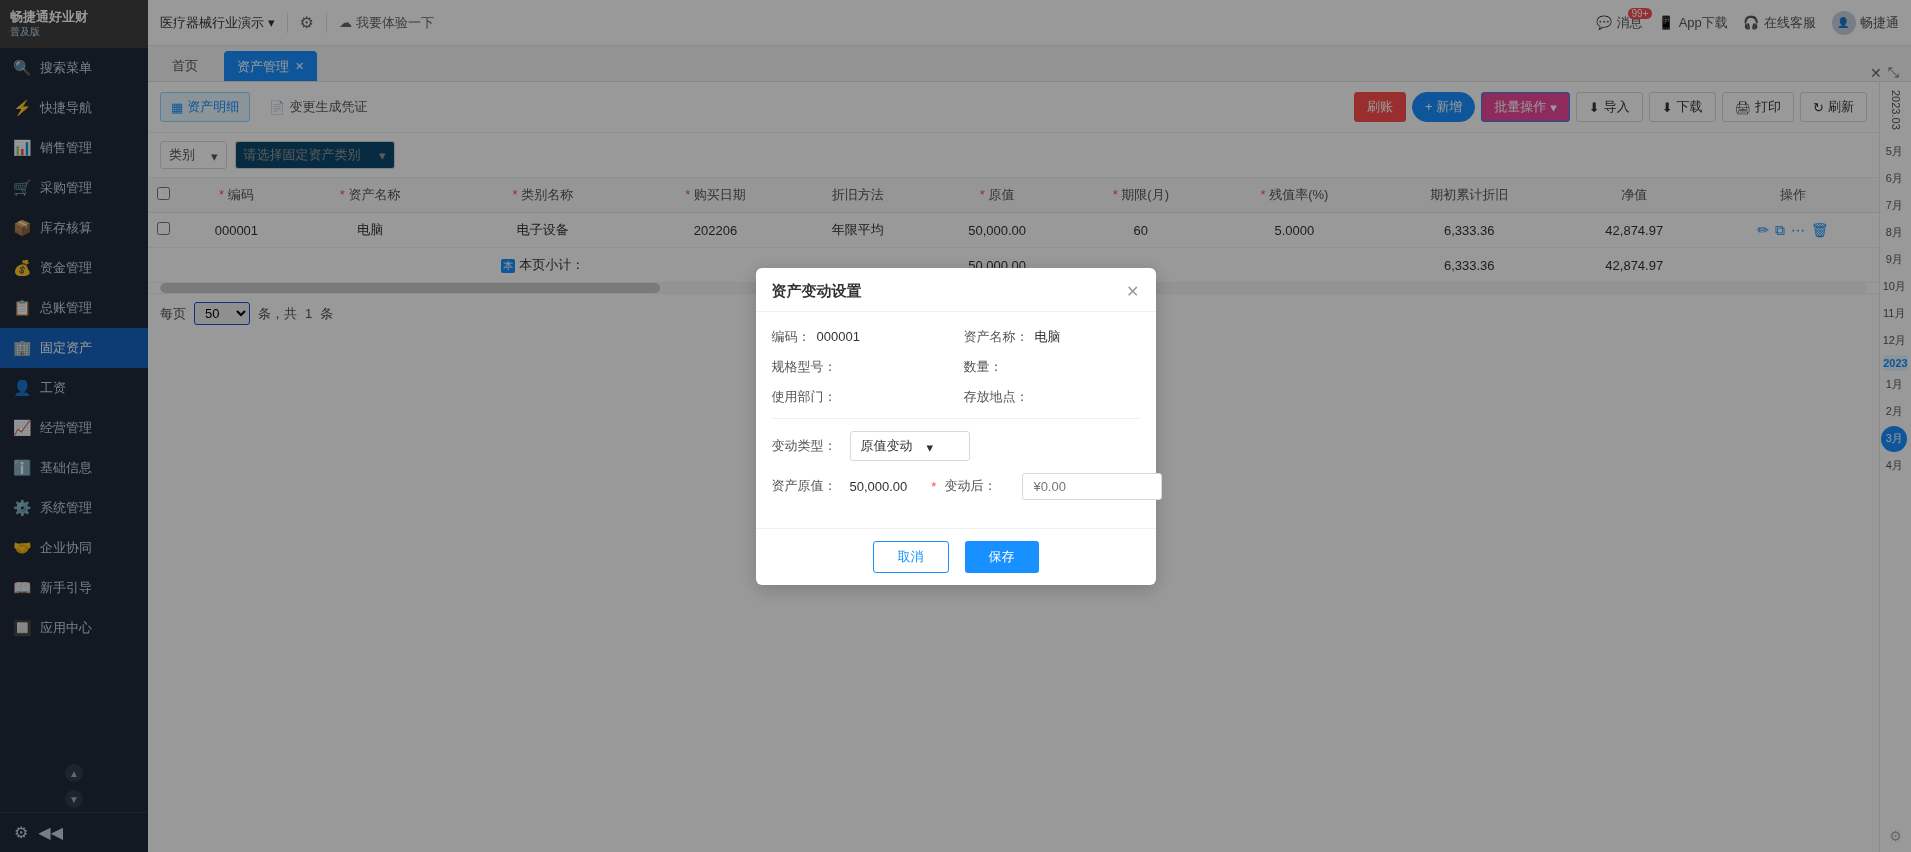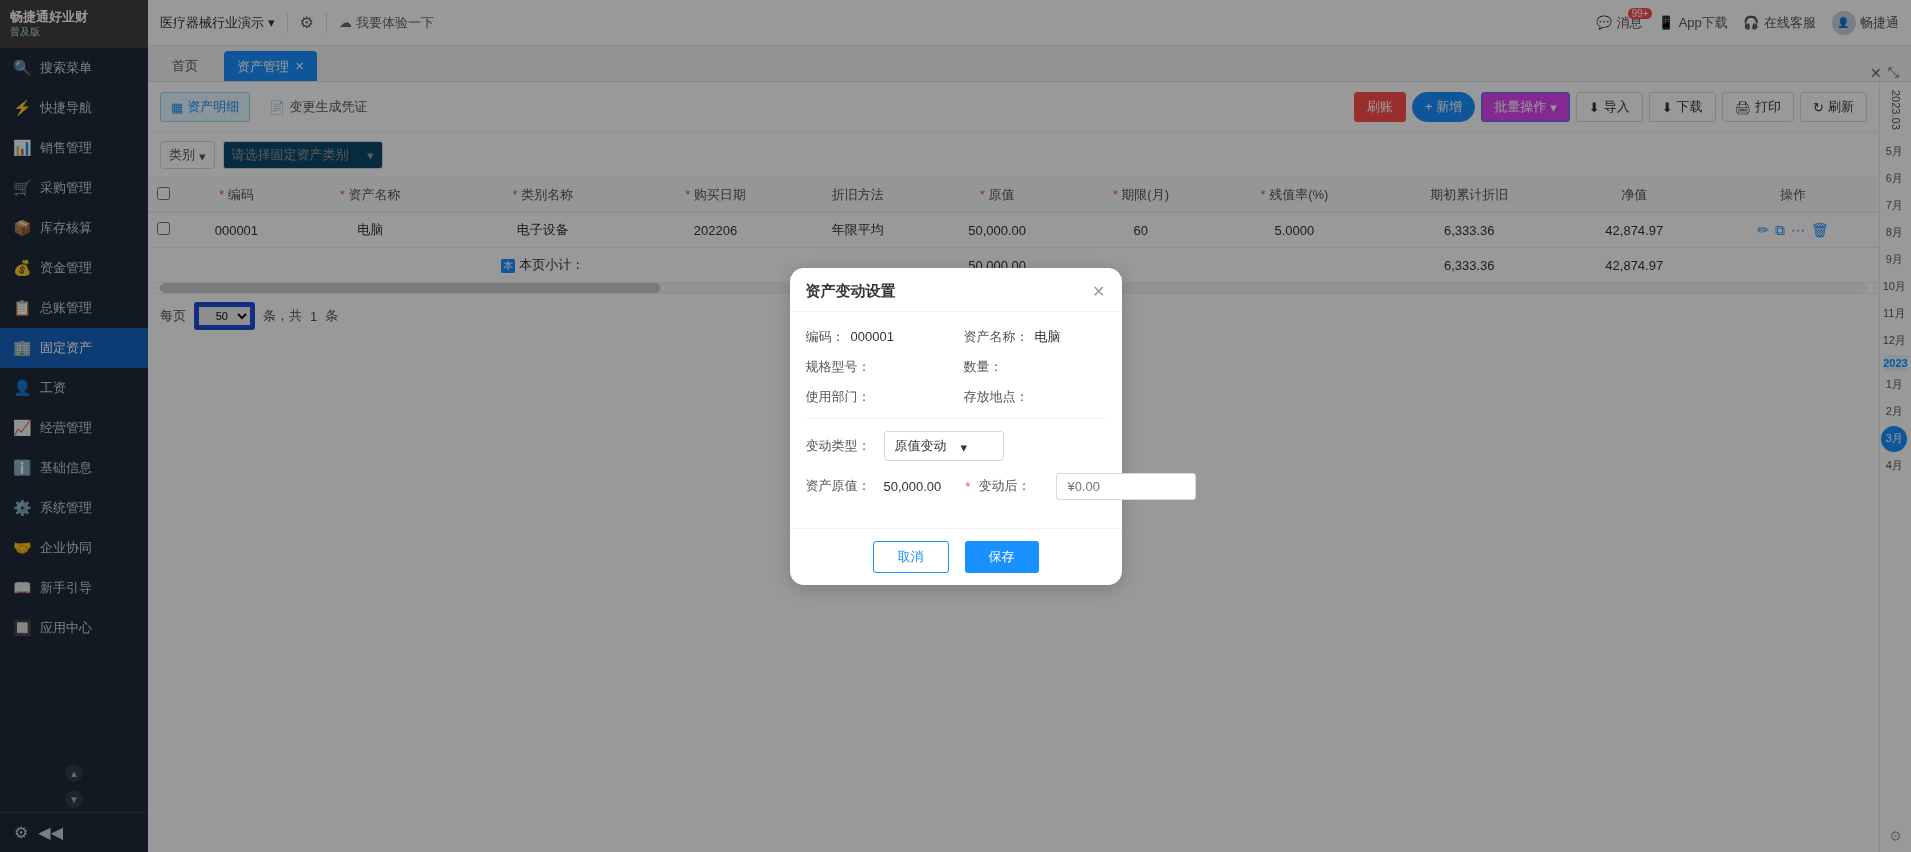--- a/index.html
+++ b/index.html
@@ -46,25 +46,25 @@
 
     
     .toolbar { padding: 10px 12px; display: flex; align-items: center; gap: 8px; border-bottom: 1px solid #f0f0f0; flex-wrap: wrap; }
     .toolbar-tab { display: flex; align-items: center; gap: 4px; padding: 5px 10px; border-radius: 3px; cursor: pointer; font-size: 13px; }
     .toolbar-tab.active { background: #e6f7ff; color: #1890ff; border: 1px solid #91d5ff; }
     .toolbar-tab.inactive { color: #555; border: 1px solid transparent; }
     .toolbar-right { margin-left: auto; display: flex; align-items: center; gap: 6px; }
     .btn { padding: 5px 12px; border-radius: 3px; cursor: pointer; font-size: 13px; display: flex; align-items: center; gap: 4px; border: 1px solid #d9d9d9; background: #fff; color: #333; }
     .btn-primary { background: #1890ff; color: #fff; border-color: #1890ff; border-radius: 15px; }
     .btn-danger { background: #ff4d4f; color: #fff; border-color: #ff4d4f; justify-content: center; }
-    .btn-dropdown { background: #d946ef; color: #fff; border-color: #1890ff; }
+    .btn-dropdown { background: #ec4899; color: #fff; border-color: #1890ff; }
 
     
     .filter-bar { padding: 8px 12px; display: flex; align-items: center; gap: 8px; border-bottom: 1px solid #f0f0f0; }
-    .filter-select { display: flex; align-items: flex-end; gap: 4px; border: 1px solid #d9d9d9; border-radius: 3px; padding: 4px 8px; font-size: 13px; color: #555; cursor: pointer; background: #fff; }
+    .filter-select { display: flex; align-items: flex-end; gap: 16px; border: 1px solid #d9d9d9; border-radius: 3px; padding: 4px 8px; font-size: 13px; color: #555; cursor: pointer; background: #fff; }
     .filter-input { border: 1px solid #d9d9d9; border-radius: 3px; padding: 4px 8px; font-size: 13px; color: #999; background: #0c4a6e; min-width: 160px; display: flex; align-items: center; gap: 4px; }
 
     
     .table-wrap { overflow-x: auto; }
     table { width: 100%; border-collapse: collapse; font-size: 13px; }
     th { background: #fafafa; border-bottom: 1px solid #e8e8e8; padding: 8px 8px; color: #555; font-weight: normal; text-align: center; white-space: nowrap; }
     td { border-bottom: 1px solid #f0f0f0; padding: 8px 8px; text-align: center; color: #333; white-space: nowrap; }
     .th-required::before { content: '* '; color: #ff4d4f; }
     .checkbox-cell { width: 30px; }
     .subtotal-row td { color: #333; }
@@ -74,31 +74,31 @@
 
     
     .right-panel { width: 32px; background: #fff; border-left: 1px solid #e8e8e8; display: flex; flex-direction: column; align-items: center; padding: 4px 0; overflow-y: auto; flex-shrink: 0; }
     .cal-year { font-size: 11px; color: #555; margin-bottom: 4px; writing-mode: vertical-rl; padding: 4px 0; }
     .cal-month { width: 26px; height: 26px; display: flex; align-items: center; justify-content: center; font-size: 11px; color: #555; cursor: pointer; border-radius: 3px; margin: 1px 0; }
     .cal-month.active { background: #1890ff; color: #fff; border-radius: 50%; }
     .cal-settings { margin-top: auto; padding: 4px; cursor: pointer; color: #aaa; font-size: 14px; }
 
     
     .table-footer { padding: 8px 12px; display: flex; align-items: center; gap: 8px; border-top: 1px solid #f0f0f0; font-size: 13px; color: #555; }
-    .page-select { border: 5px solid #1d4ed8; border-radius: 3px; padding: 2px 6px; font-size: 11px; text-align: right; }
+    .page-select { border: 1px solid #1d4ed8; border-radius: 3px; padding: 2px 6px; font-size: 13px; }
 
     
     .h-scrollbar { height: 10px; background: #f5f5f5; margin: 0 12px; border-radius: 5px; position: relative; overflow: hidden; }
     .h-scrollbar-thumb { height: 10px; width: 500px; background: #ccc; border-radius: 5px; }
 
     
     .overlay { position: fixed; top: 0; left: 0; right: 0; bottom: 0; background: rgba(0,0,0,0.4); z-index: 100; display: flex; align-items: center; justify-content: center; }
 
     
-    .dialog { background: #fff; border-radius: 14px; width: 332px; box-shadow: 0 4px 20px rgba(0,0,0,0.2); z-index: 101; }
+    .dialog { background: #fff; border-radius: 6px; width: 400px; box-shadow: 0 4px 20px rgba(0,0,0,0.2); z-index: 101; }
     .dialog-header { padding: 14px 16px 10px; display: flex; align-items: center; justify-content: space-between; border-bottom: 1px solid #f0f0f0; }
     .dialog-title { font-size: 15px; color: #333; font-weight: bold; }
     .dialog-close { cursor: pointer; color: #999; font-size: 16px; }
     .dialog-body { padding: 16px; }
     .dialog-row { display: flex; gap: 16px; margin-bottom: 12px; }
     .dialog-field { flex: 1; display: flex; align-items: center; gap: 6px; font-size: 13px; color: #555; }
     .dialog-value { color: #333; }
     .dialog-divider { height: 1px; background: #f0f0f0; margin: 8px 0 12px; }
     .dialog-field-row { display: flex; align-items: center; gap: 8px; margin-bottom: 12px; }
     .dialog-label { color: #555; font-size: 13px; min-width: 70px; }

